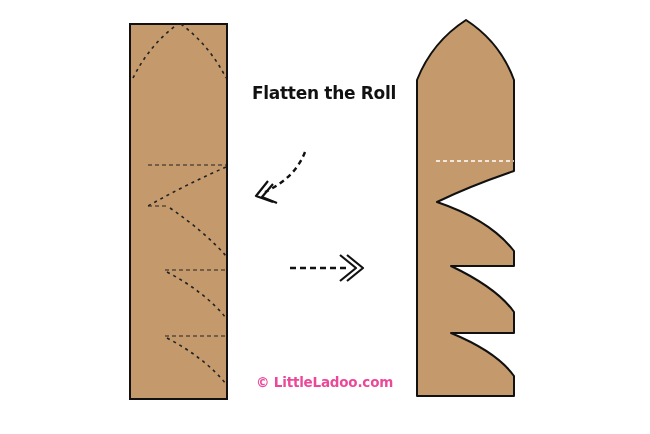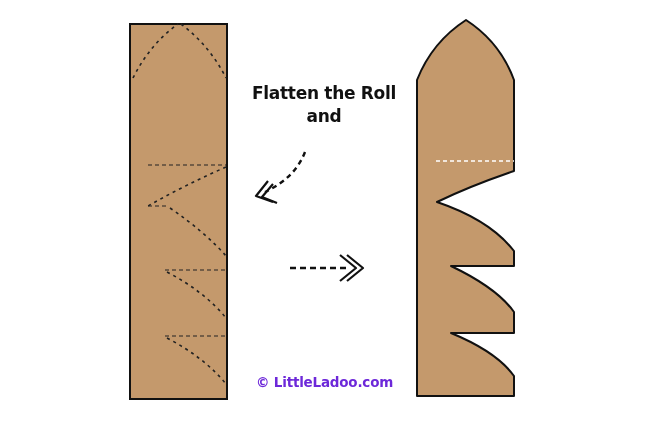--- a/index.html
+++ b/index.html
@@ -6,21 +6,21 @@
     body { width: 650px; height: 434px; position: relative; overflow: hidden; font-family: "DejaVu Sans", sans-serif; }
     .stage { position: absolute; left: 0; top: 0; width: 650px; height: 434px; }
     .caption {
       position: absolute; left: 248px; top: 82px; width: 152px;
       text-align: center; font-weight: bold; font-size: 17px; line-height: 23px; color: #111;
       font-family: "DejaVu Sans", sans-serif; letter-spacing: -0.3px;
     }
     .caption div { white-space: nowrap; }
     .copyright {
       position: absolute; left: 256px; top: 374px;
-      font-size: 13.5px; font-weight: bold; color: #6d28d9; white-space: nowrap;
+      font-size: 13.5px; font-weight: bold; color: #ec4899; white-space: nowrap;
       font-family: "DejaVu Sans", sans-serif; letter-spacing: -0.2px;
     }
   </style>
 </head>
 <body>
 
 <div class="stage">
   <svg width="650" height="434" viewBox="0 0 650 434" xmlns="http://www.w3.org/2000/svg">
 
     <g>
@@ -69,17 +69,16 @@
         L451 333
         Q497 352 514 376
         L514 396
         Z" fill="#C4996C" stroke="#111" stroke-width="2" stroke-linejoin="round"></path>
       <line x1="436" y1="161" x2="514" y2="161" stroke="#ffffff" stroke-width="1.6" stroke-dasharray="4,3"></line>
     </g>
   </svg>
 
   <div class="caption">
     <div>Flatten the Roll</div>
-    <div>and</div>
   </div>
 
   <div class="copyright">© LittleLadoo.com</div>
 </div>
 
 </body></html>

